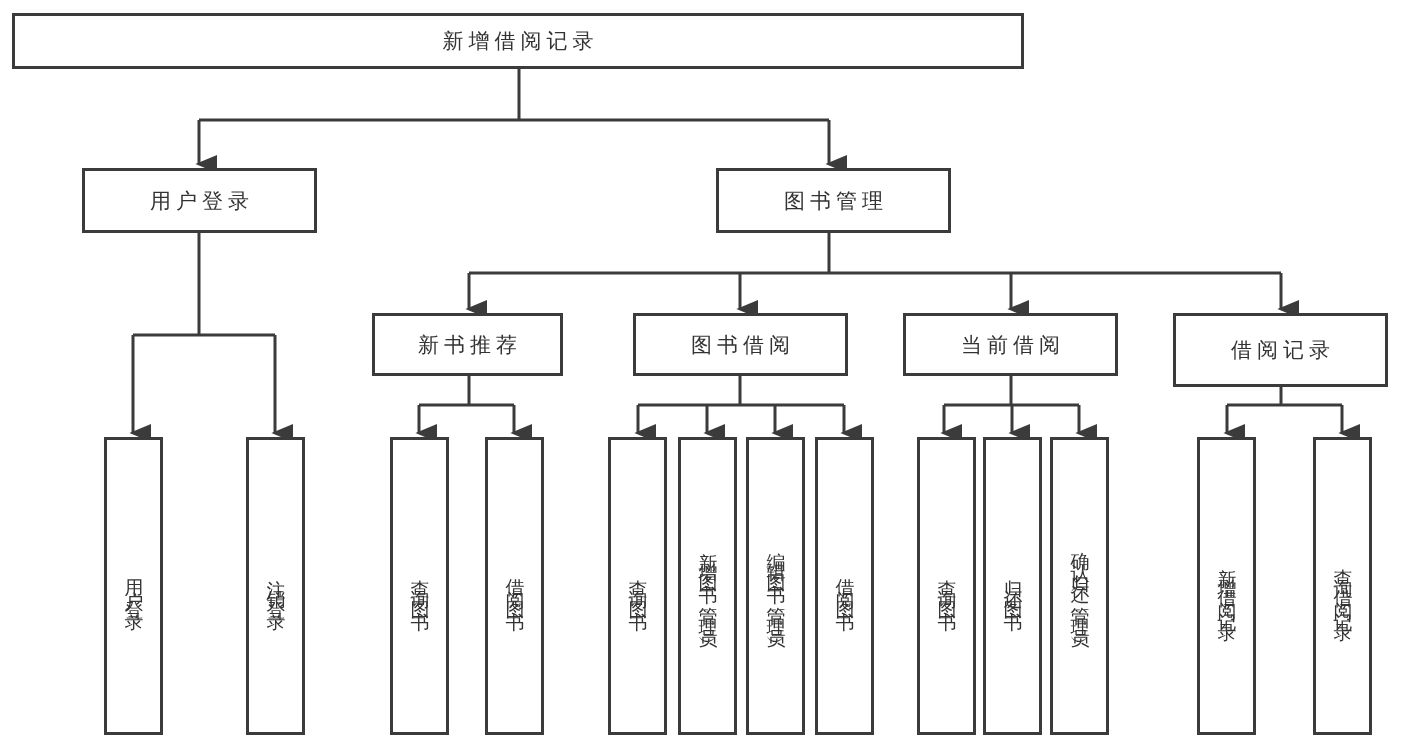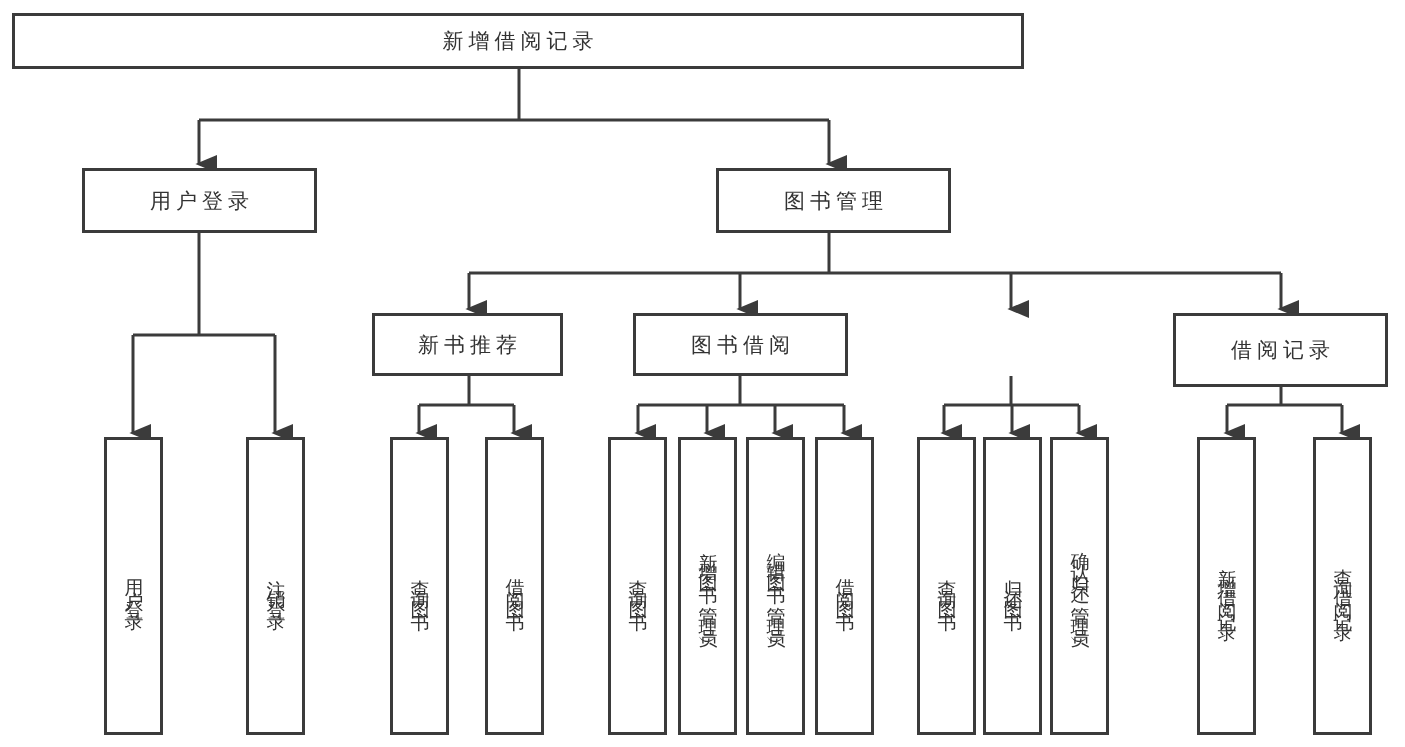--- a/index.html
+++ b/index.html
@@ -136,20 +136,23 @@
   <div class="box hbox" style="left:716px;top:168px;width:235px;height:65px;">
     <span>图书管理</span>
   </div>
 
   <div class="box hbox" style="left:372px;top:313px;width:191px;height:63px;">
     <span>新书推荐</span>
   </div>
   <div class="box hbox" style="left:633px;top:313px;width:215px;height:63px;">
     <span>图书借阅</span>
   </div>
+  <div class="box hbox" style="left:903px;top:313px;width:215px;height:63px;">
+    <span>当前借阅</span>
+  </div>
   <div class="box hbox" style="left:1173px;top:313px;width:215px;height:74px;">
     <span>借阅记录</span>
   </div>
 
   <div class="box vbox" style="left:104px;top:437px;width:59px;height:298px;">
     <span>用户登录</span>
   </div>
   <div class="box vbox" style="left:246px;top:437px;width:59px;height:298px;">
     <span>注销登录</span>
   </div>

